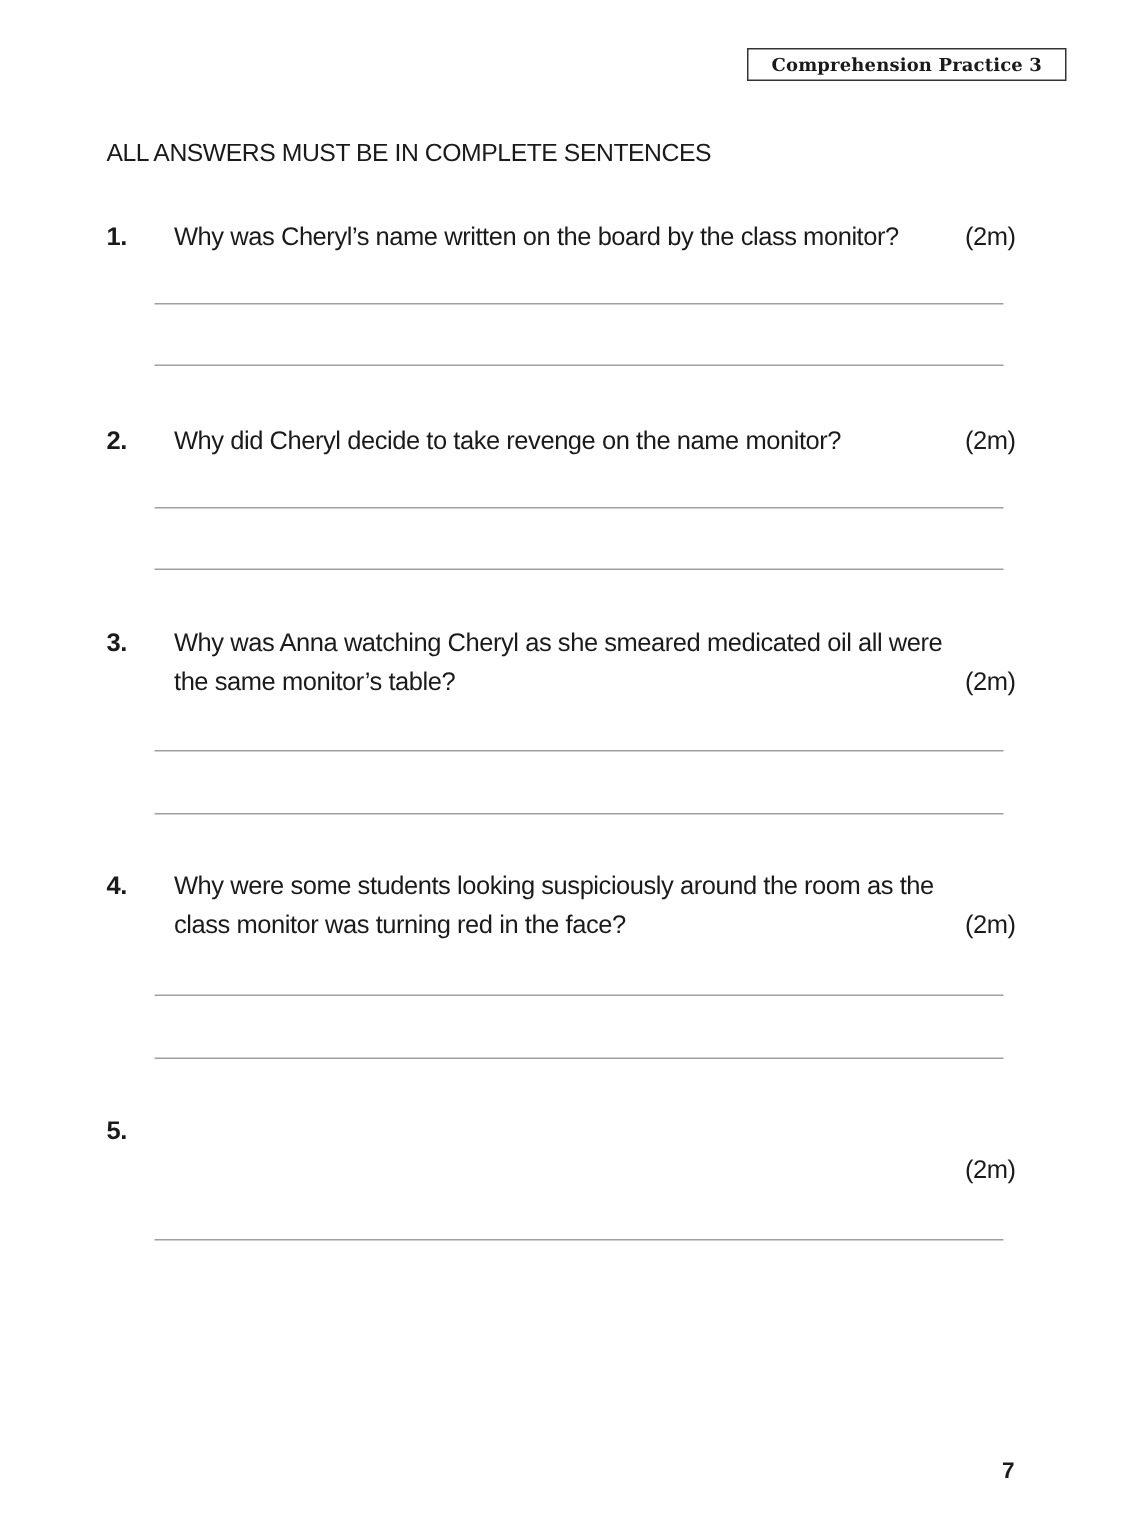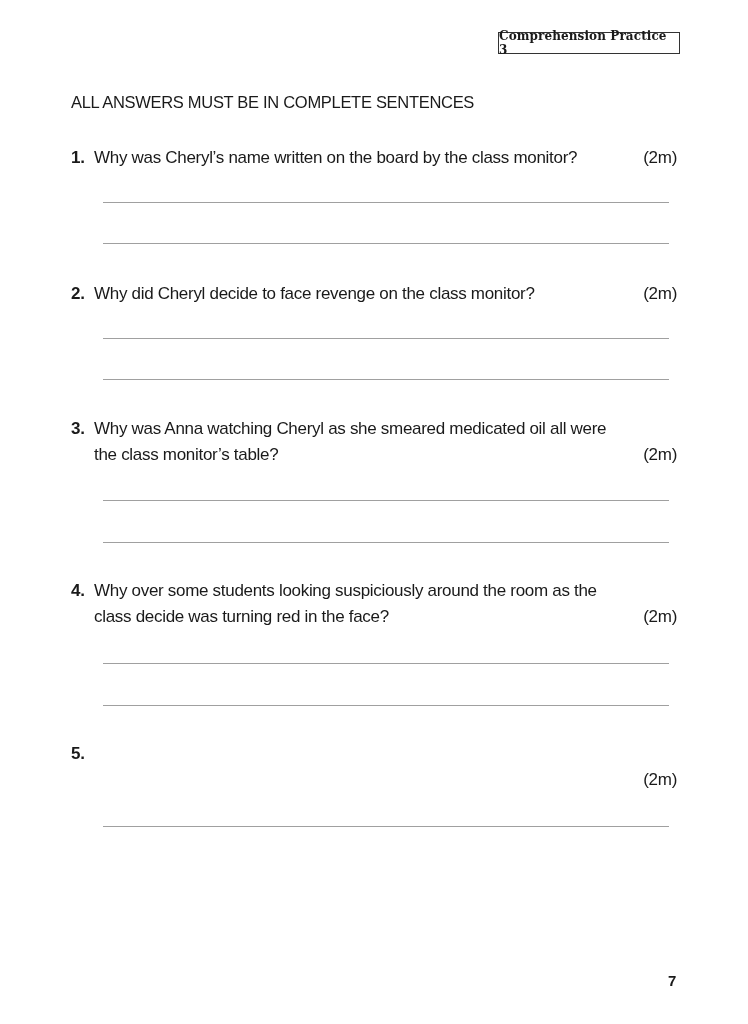--- a/index.html
+++ b/index.html
@@ -1,25 +1,25 @@
 <!DOCTYPE html>
 <html><head>
 <meta charset="utf-8">
 <style>
   html, body { margin: 0; padding: 0; background: #ffffff; }
   body { width: 748px; height: 1024px; position: relative; overflow: hidden;
          font-family: "Liberation Sans", sans-serif; color: #1a1a1a; }
-  .header-box { position: absolute; left: 498px; top: 32px; width: 182px; height: 22px;
+  .header-box { position: absolute; left: 498px; top: 32px; width: 213px; height: 22px;
                 border: 1px solid #333; box-sizing: border-box;
                 font-family: "DejaVu Serif", serif; font-size: 12px; font-weight: bold;
                 display: flex; align-items: center; justify-content: center; letter-spacing: 0.1px; }
   .instruction { position: absolute; left: 71px; top: 93px; font-size: 16.5px; letter-spacing: -0.3px; text-align: right; }
   .q { position: absolute; left: 71px; width: 606px; font-size: 17px; line-height: 26px; letter-spacing: -0.3px; }
   .q .num { position: absolute; left: 0; top: 0; font-weight: bold; }
-  .q .text { margin-left: 23px; display: block; }
+  .q .text { margin-left: 45px; display: block; }
   .q .marks { position: absolute; right: 0; }
   .line { position: absolute; left: 103px; width: 566px; height: 0; border-top: 1.5px solid #a0a0a0; }
   .page-num { position: absolute; left: 668px; top: 972px; font-weight: bold; font-size: 15px; }
 </style>
 </head>
 <body>
 
 <div class="header-box">Comprehension Practice 3</div>
 
 <div class="instruction">ALL ANSWERS MUST BE IN COMPLETE SENTENCES</div>
@@ -27,39 +27,39 @@
 <div class="q" style="top:145px;">
   <span class="num">1.</span>
   <span class="text">Why was Cheryl’s name written on the board by the class monitor?</span>
   <span class="marks" style="top:0;">(2m)</span>
 </div>
 <div class="line" style="top:202px;"></div>
 <div class="line" style="top:243px;"></div>
 
 <div class="q" style="top:281px;">
   <span class="num">2.</span>
-  <span class="text">Why did Cheryl decide to face revenge on the class monitor?</span>
+  <span class="text">Why did Cheryl decide to take revenge on the name monitor?</span>
   <span class="marks" style="top:0;">(2m)</span>
 </div>
 <div class="line" style="top:338px;"></div>
 <div class="line" style="top:379px;"></div>
 
 <div class="q" style="top:416px;">
   <span class="num">3.</span>
   <span class="text">Why was Anna watching Cheryl as she smeared medicated oil all were</span>
-  <span class="text">the class monitor’s table?</span>
+  <span class="text">the same monitor’s table?</span>
   <span class="marks" style="top:26px;">(2m)</span>
 </div>
 <div class="line" style="top:500px;"></div>
 <div class="line" style="top:542px;"></div>
 
 <div class="q" style="top:578px;">
   <span class="num">4.</span>
-  <span class="text">Why over some students looking suspiciously around the room as the</span>
-  <span class="text">class decide was turning red in the face?</span>
+  <span class="text">Why were some students looking suspiciously around the room as the</span>
+  <span class="text">class monitor was turning red in the face?</span>
   <span class="marks" style="top:26px;">(2m)</span>
 </div>
 <div class="line" style="top:663px;"></div>
 <div class="line" style="top:705px;"></div>
 
 <div class="q" style="top:741px;">
   <span class="num">5.</span>
   <span class="marks" style="top:26px;">(2m)</span>
 </div>
 <div class="line" style="top:826px;"></div>

